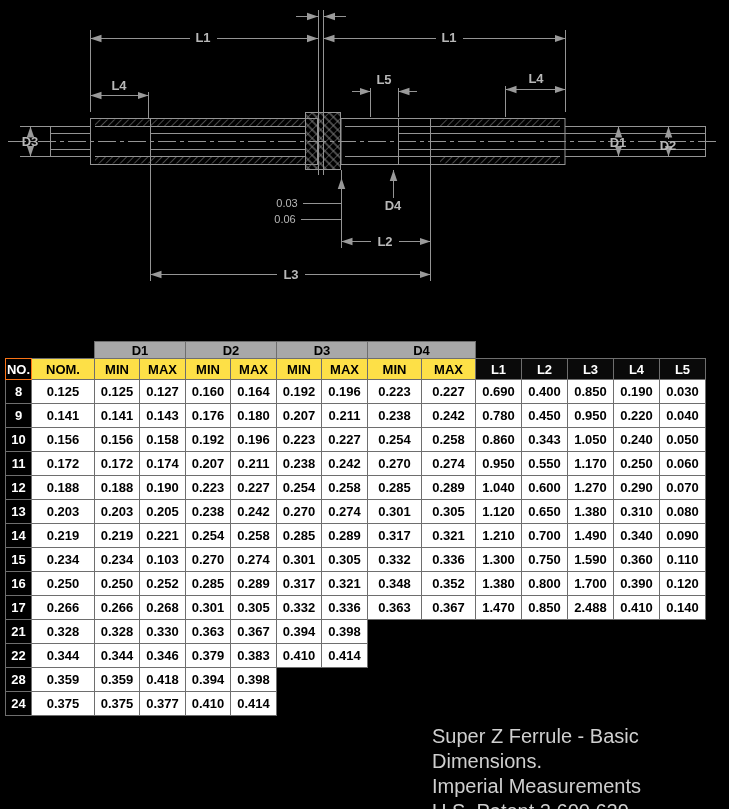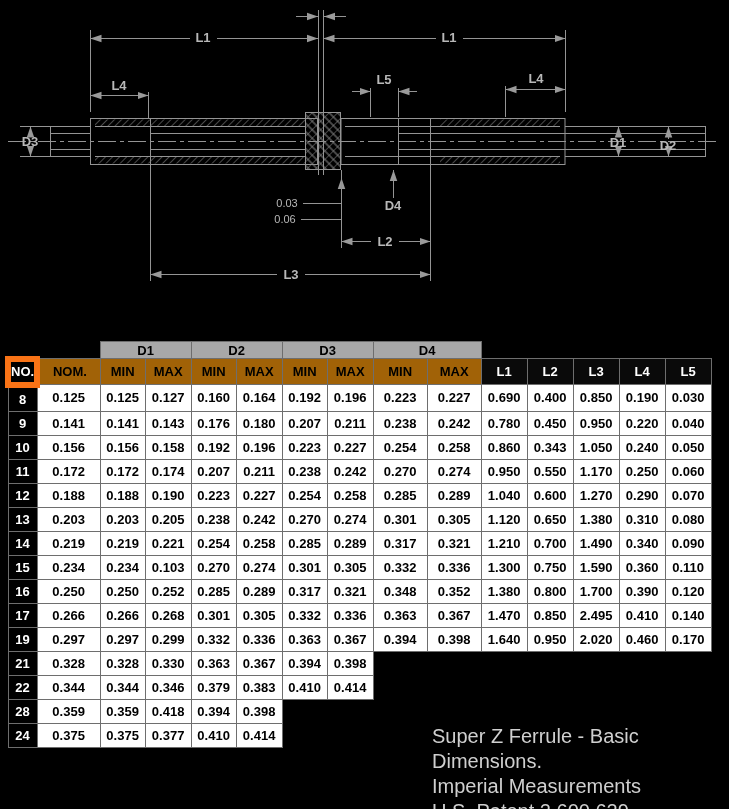--- a/index.html
+++ b/index.html
@@ -14,22 +14,22 @@
   }
   svg text.small{font-size:11px;font-weight:400;}
   .tablewrap{position:absolute;top:341px;left:5px;}
   table{border-collapse:collapse;table-layout:fixed;}
   td{
     padding:0;margin:0;text-align:center;vertical-align:middle;
     font-size:13px;font-weight:700;overflow:hidden;white-space:nowrap;
   }
   td.void{background:transparent;border:none;}
   td.ghead{background:#a8a8a8;color:#000;border:1px solid #6e6e6e;height:16px;font-size:13px;}
-  td.chead{background:#a16207;color:#000;border:1px solid #6e6e6e;height:20px;}
-  td.nohead{background:#000;color:#fff;border:6px solid #f97316;height:20px;}
+  td.chead{background:#fde047;color:#000;border:1px solid #6e6e6e;height:20px;}
+  td.nohead{background:#000;color:#fff;border:1px solid #f97316;height:20px;}
   td.lhead{background:#0a0a0a;color:#fff;border:1px solid #6e6e6e;height:20px;}
   td.nocell{background:#000;color:#fff;border:1px solid #6e6e6e;height:23px;}
   td.data{background:#ffffff;color:#000;border:1px solid #6e6e6e;height:23px;}
   .caption{
     position:absolute;left:432px;top:724px;color:#cfcfcf;
     font-size:20px;line-height:25px;font-weight:400;
   }
 </style>
 </head>
 <body>
@@ -372,40 +372,23 @@
           <td class="data">0.266</td>
           <td class="data">0.268</td>
           <td class="data">0.301</td>
           <td class="data">0.305</td>
           <td class="data">0.332</td>
           <td class="data">0.336</td>
           <td class="data">0.363</td>
           <td class="data">0.367</td>
           <td class="data">1.470</td>
           <td class="data">0.850</td>
-          <td class="data">2.495</td>
+          <td class="data">2.488</td>
           <td class="data">0.410</td>
           <td class="data">0.140</td>
-        </tr>
-        <tr>
-          <td class="nocell">19</td>
-          <td class="data">0.297</td>
-          <td class="data">0.297</td>
-          <td class="data">0.299</td>
-          <td class="data">0.332</td>
-          <td class="data">0.336</td>
-          <td class="data">0.363</td>
-          <td class="data">0.367</td>
-          <td class="data">0.394</td>
-          <td class="data">0.398</td>
-          <td class="data">1.640</td>
-          <td class="data">0.950</td>
-          <td class="data">2.020</td>
-          <td class="data">0.460</td>
-          <td class="data">0.170</td>
         </tr>
         <tr>
           <td class="nocell">21</td>
           <td class="data">0.328</td>
           <td class="data">0.328</td>
           <td class="data">0.330</td>
           <td class="data">0.363</td>
           <td class="data">0.367</td>
           <td class="data">0.394</td>
           <td class="data">0.398</td>

